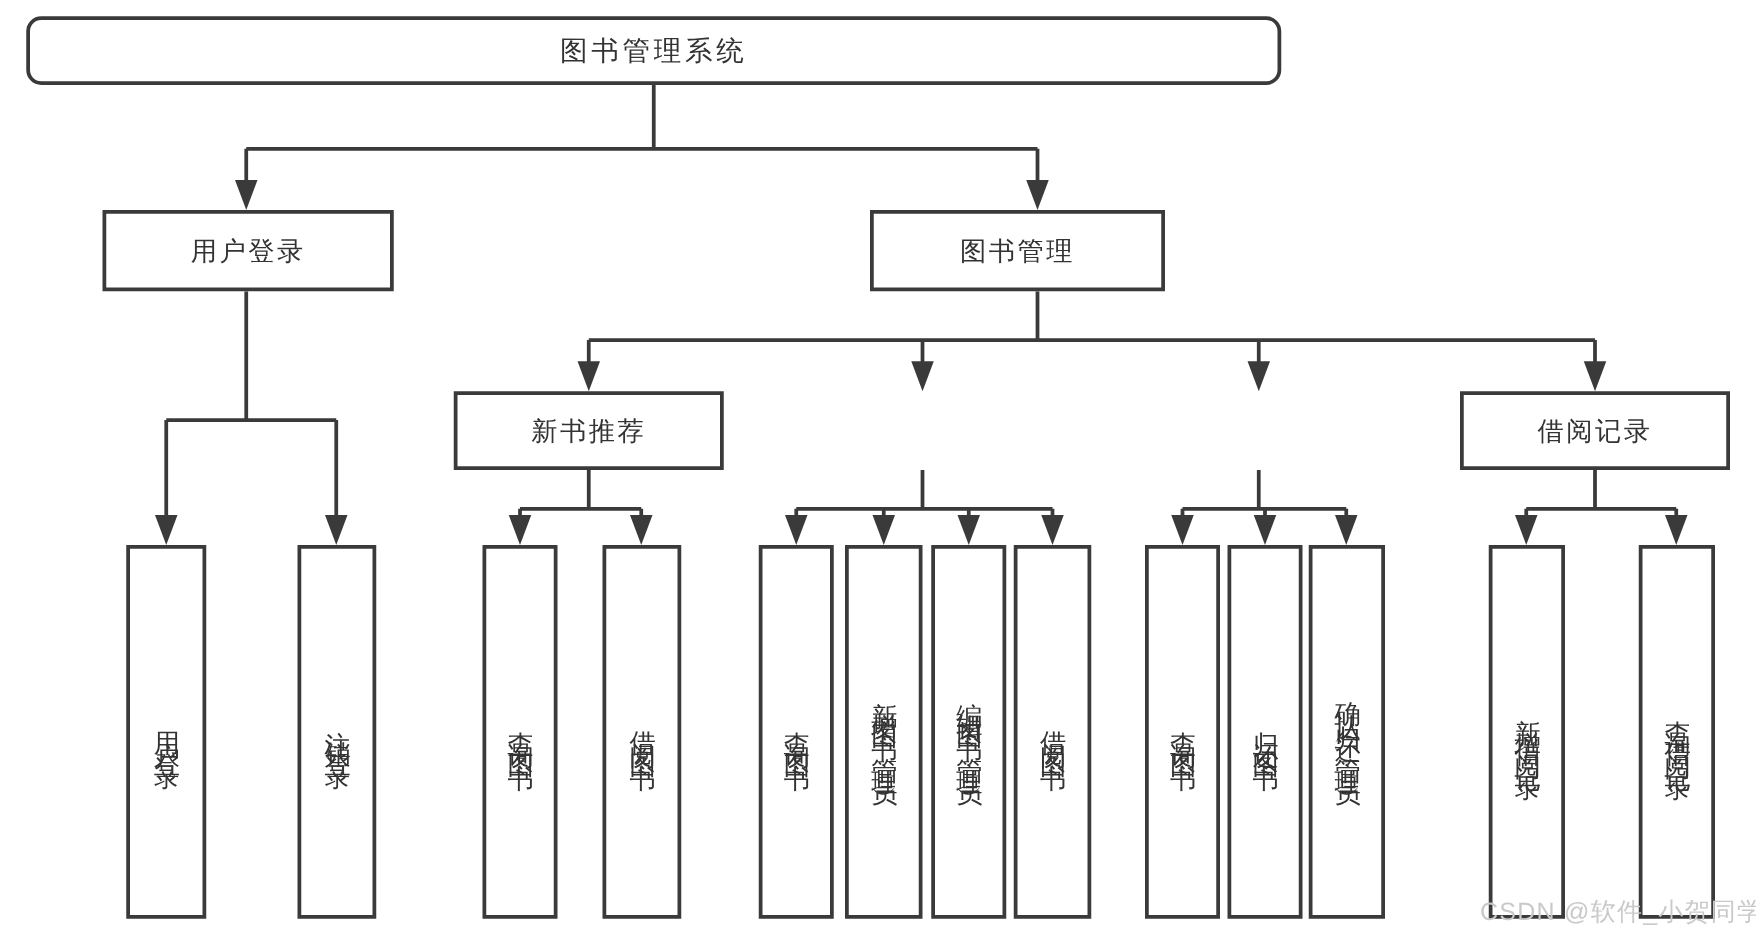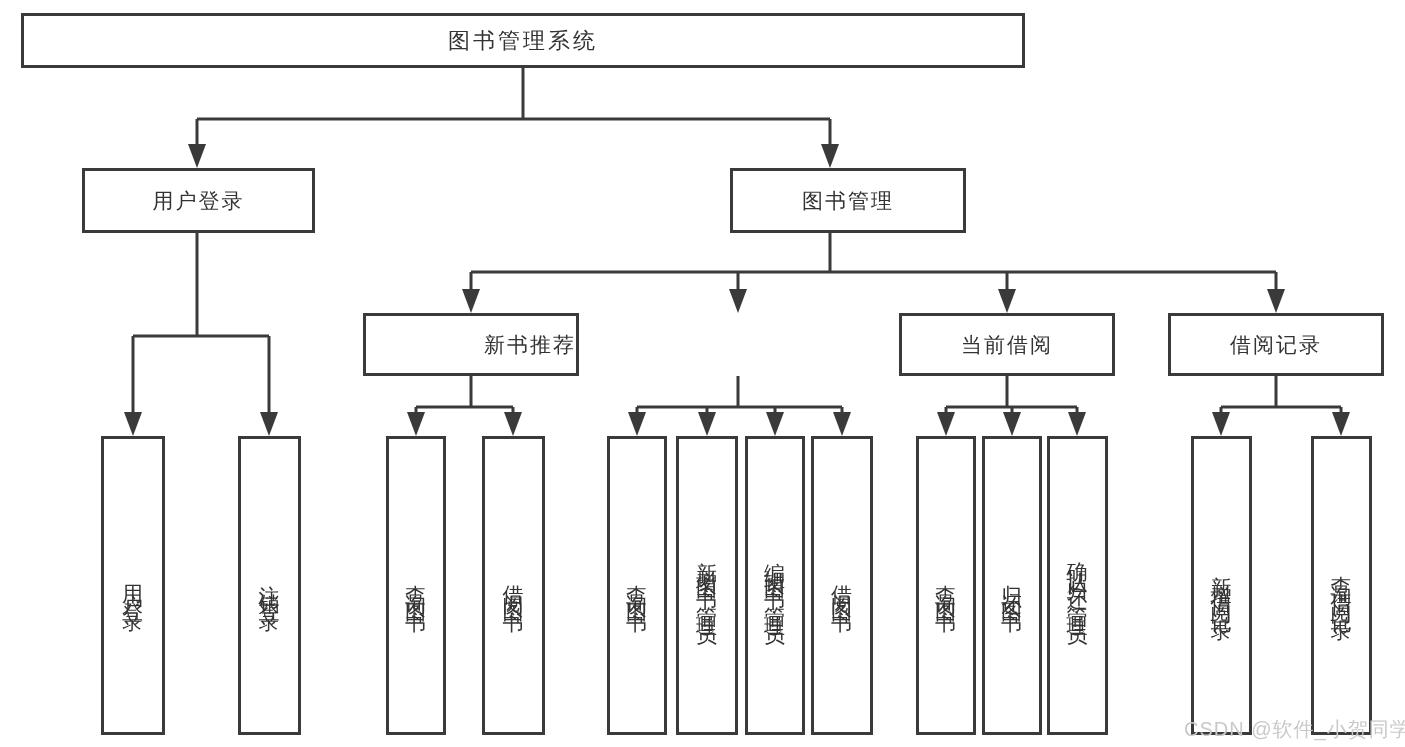--- a/index.html
+++ b/index.html
@@ -81,36 +81,33 @@
       <polygon points="766,412 784,412 775,436"></polygon>
       <polygon points="833,412 851,412 842,436"></polygon>
       <polygon points="937,412 955,412 946,436"></polygon>
       <polygon points="1003,412 1021,412 1012,436"></polygon>
       <polygon points="1068,412 1086,412 1077,436"></polygon>
       <polygon points="1212,412 1230,412 1221,436"></polygon>
       <polygon points="1332,412 1350,412 1341,436"></polygon>
     </g>
   </svg>
 
-  <div class="node root" style="left:21px;top:13px;width:1004px;height:55px;">
+  <div class="node root" style="left:21px;top:13px;width:1004px;height:55px;border-radius:12px;">
     <span>图书管理系统</span>
   </div>
 
   <div class="node h" style="left:82px;top:168px;width:233px;height:65px;">
     <span>用户登录</span>
   </div>
-  <div class="node h" style="left:730px;top:168px;width:236px;height:65px;">
+  <div class="node h" style="left:696px;top:168px;width:236px;height:65px;">
     <span>图书管理</span>
   </div>
 
-  <div class="node h" style="left:363px;top:313px;width:216px;height:63px;justify-content:flex-end;">
+  <div class="node h" style="left:363px;top:313px;width:216px;height:63px;">
     <span>新书推荐</span>
-  </div>
-  <div class="node h" style="left:899px;top:313px;width:216px;height:63px;">
-    <span>当前借阅</span>
   </div>
   <div class="node h" style="left:1168px;top:313px;width:216px;height:63px;">
     <span>借阅记录</span>
   </div>
 
   <div class="node v" style="left:101px;top:436px;width:64px;height:299px;">
     <span>用户登录</span>
   </div>
   <div class="node v" style="left:238px;top:436px;width:63px;height:299px;">
     <span>注销登录</span>

